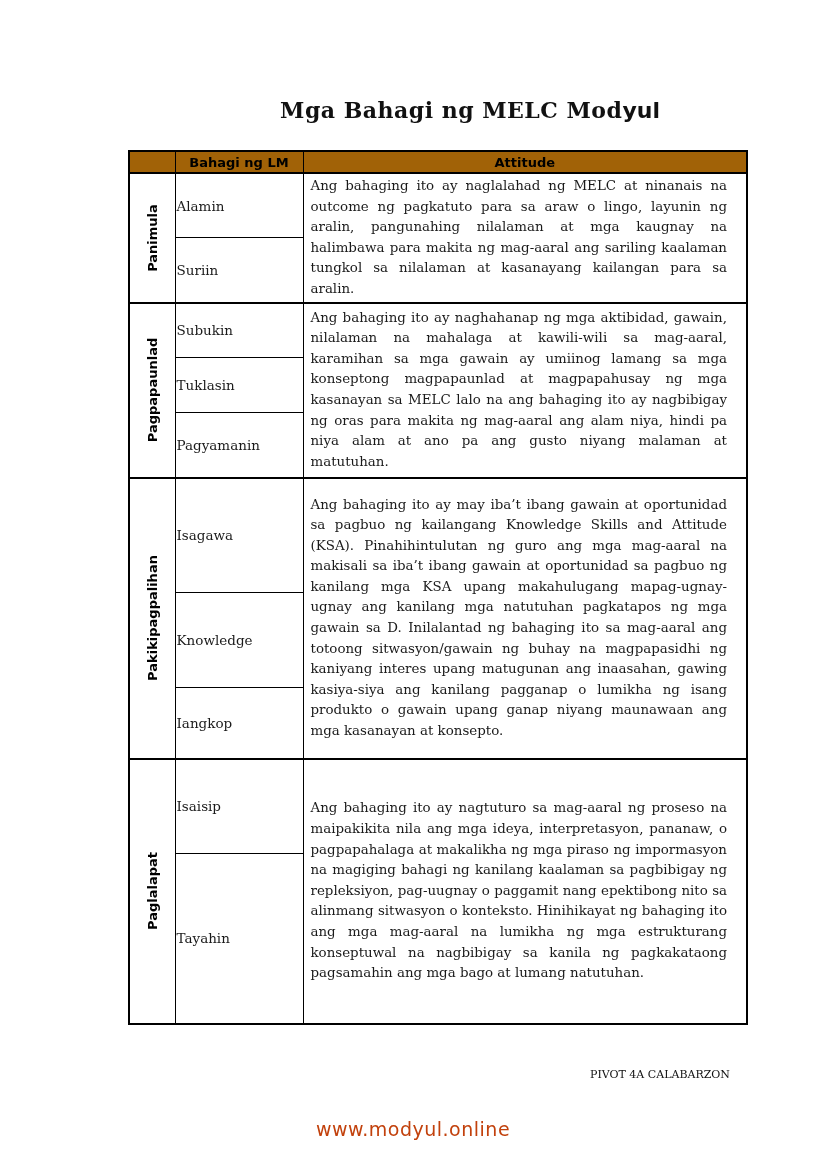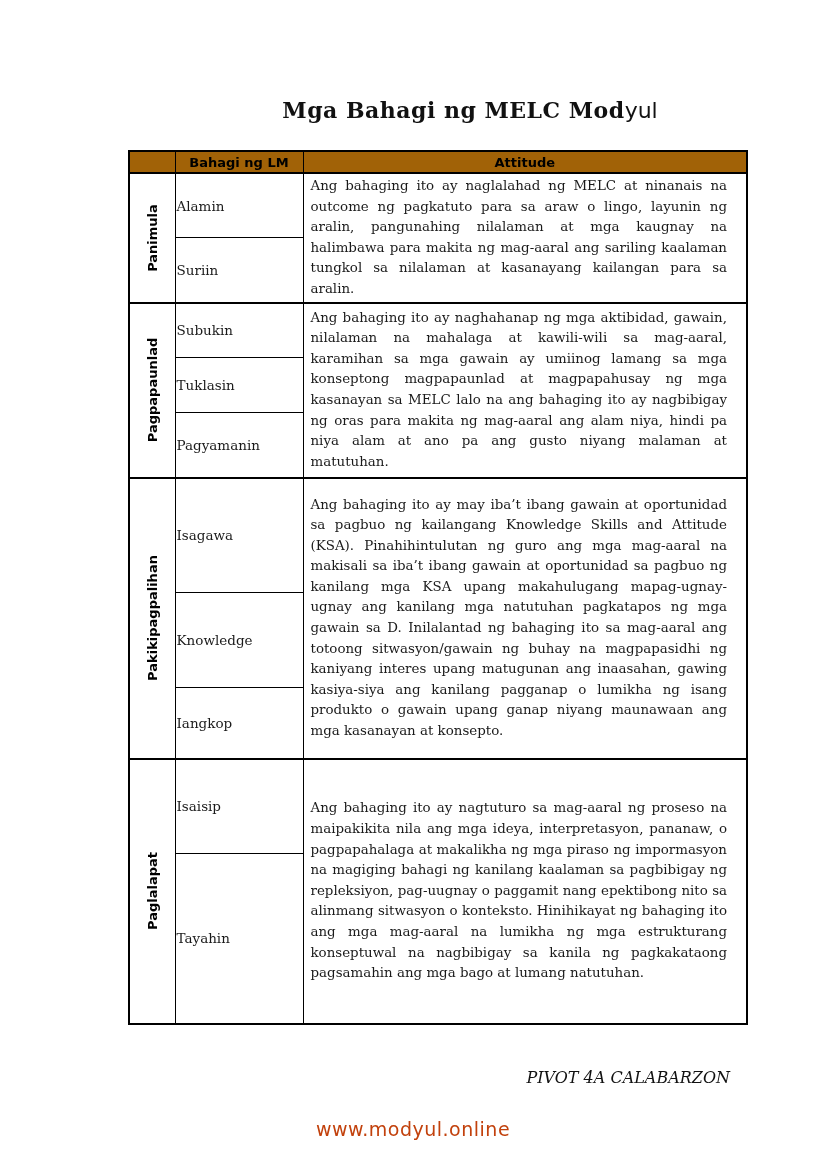--- a/index.html
+++ b/index.html
@@ -20,21 +20,21 @@
     transform: translateX(-50%);
     white-space: nowrap;
     font-size: 22px;
     font-weight: bold;
     font-family: "DejaVu Serif", serif;
     color: #111111;
     letter-spacing: 0.5px;
   }
   .title .suffix {
     font-family: "DejaVu Sans", sans-serif;
-    font-weight: 400;
+    font-weight: 700;
     letter-spacing: 0px;
   }
   table.module-table {
     position: absolute;
     left: 128px;
     top: 150px;
     width: 618px;
     border-collapse: collapse;
     table-layout: fixed;
     border: 2px solid #000000;
@@ -81,22 +81,21 @@
   td.content-cell p {
     font-size: 13.4px;
     line-height: 20.6px;
     text-align: justify;
     color: #1a1a1a;
   }
   .footer {
     position: absolute;
     top: 1068px;
     right: 96px;
-    font-style: italic;
-    font-size: 16px;
+    font-size: 11px;
     color: #111111;
     font-family: "DejaVu Serif", serif;
   }
   .watermark {
     position: absolute;
     top: 1118px;
     left: 0;
     width: 100%;
     text-align: center;
     font-family: "DejaVu Sans", "Liberation Sans", sans-serif;

